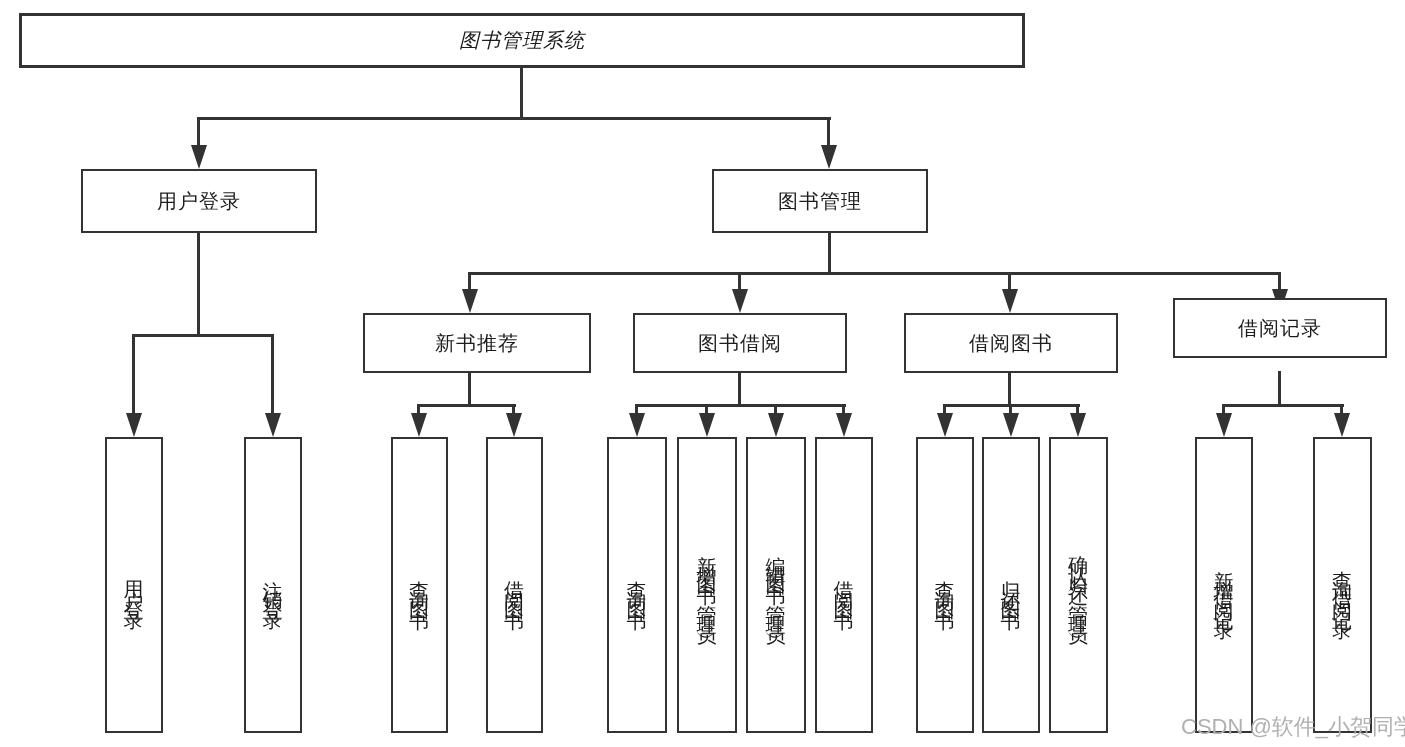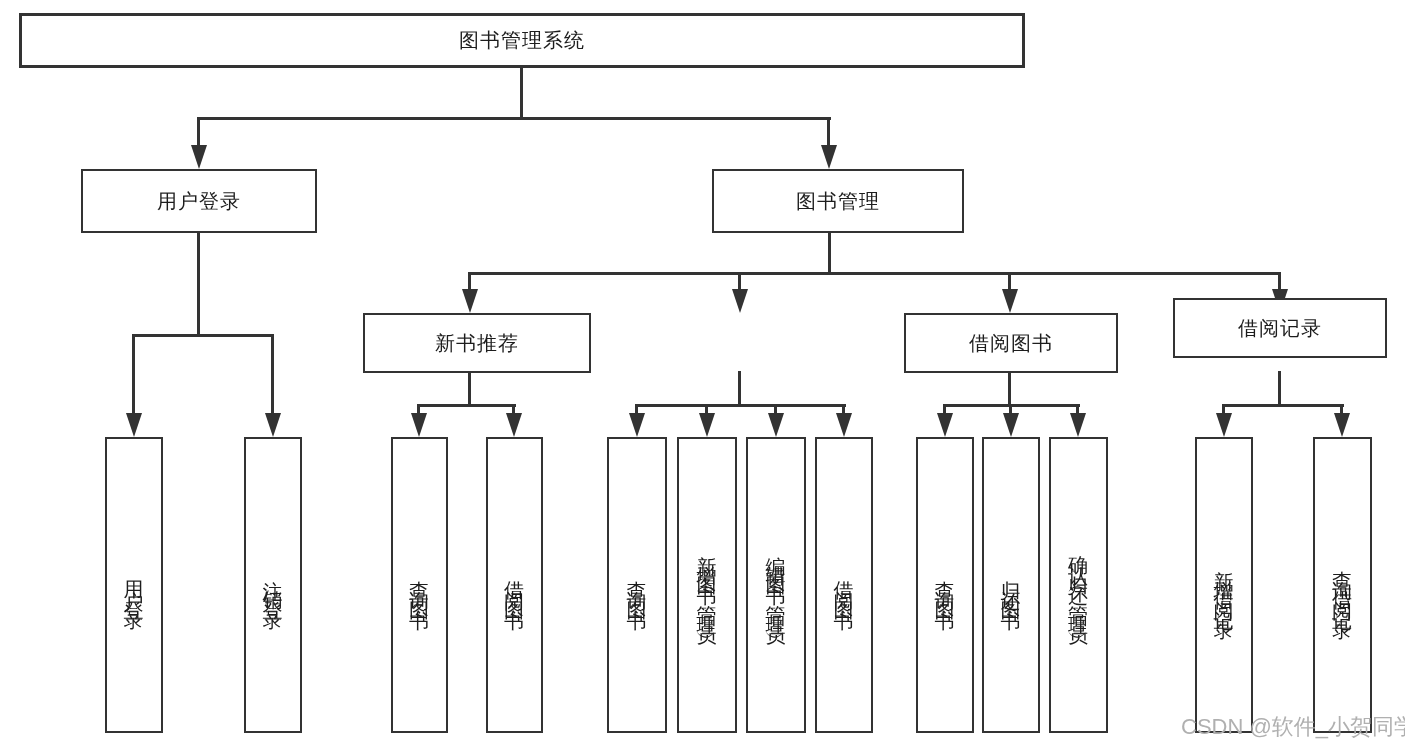--- a/index.html
+++ b/index.html
@@ -13,21 +13,21 @@
   }
   .box{
     position:absolute;
     background:#ffffff;
     border:2px solid #333333;
     box-sizing:border-box;
     display:flex;
     align-items:center;
     justify-content:center;
   }
-  .box.thick{border-width:3px;}
+  .box.thick{border-width:3px;font-style:italic;}
   .hlabel{
     font-size:20px;
     letter-spacing:1px;
     color:#1d1d1d;
     white-space:nowrap;
   }
   .vlabel{
     writing-mode:vertical-rl;
     text-orientation:mixed;
     font-size:20px;
@@ -64,21 +64,21 @@
   <div class="vline" style="left:520px;top:68px;height:50px"></div>
   <div class="hline" style="left:197px;top:117px;width:634px"></div>
   <div class="vline" style="left:197px;top:117px;height:31px"></div>
   <div class="arw" style="left:191px;top:145px"></div>
   <div class="vline" style="left:827px;top:117px;height:31px"></div>
   <div class="arw" style="left:821px;top:145px"></div>
 
   <div class="box" style="left:81px;top:169px;width:236px;height:64px">
     <span class="hlabel">用户登录</span>
   </div>
-  <div class="box" style="left:712px;top:169px;width:252px;height:64px">
+  <div class="box" style="left:712px;top:169px;width:216px;height:64px">
     <span class="hlabel">图书管理</span>
   </div>
 
   <div class="vline" style="left:197px;top:232px;height:103px"></div>
   <div class="hline" style="left:132px;top:334px;width:142px"></div>
   <div class="vline" style="left:132px;top:334px;height:81px"></div>
   <div class="arw" style="left:126px;top:413px"></div>
   <div class="vline" style="left:271px;top:334px;height:81px"></div>
   <div class="arw" style="left:265px;top:413px"></div>
 
@@ -96,20 +96,23 @@
   <div class="arw" style="left:462px;top:289px"></div>
   <div class="vline" style="left:738px;top:272px;height:20px"></div>
   <div class="arw" style="left:732px;top:289px"></div>
   <div class="vline" style="left:1008px;top:272px;height:20px"></div>
   <div class="arw" style="left:1002px;top:289px"></div>
   <div class="vline" style="left:1278px;top:272px;height:20px"></div>
   <div class="arw" style="left:1272px;top:289px"></div>
 
   <div class="box" style="left:363px;top:313px;width:228px;height:60px">
     <span class="hlabel">新书推荐</span>
+  </div>
+  <div class="box" style="left:633px;top:313px;width:214px;height:60px">
+    <span class="hlabel">图书借阅</span>
   </div>
   <div class="box" style="left:904px;top:313px;width:214px;height:60px">
     <span class="hlabel">借阅图书</span>
   </div>
   <div class="box" style="left:1173px;top:298px;width:214px;height:60px">
     <span class="hlabel">借阅记录</span>
   </div>
 
   <div class="vline" style="left:468px;top:371px;height:34px"></div>
   <div class="hline" style="left:417px;top:404px;width:99px"></div>

